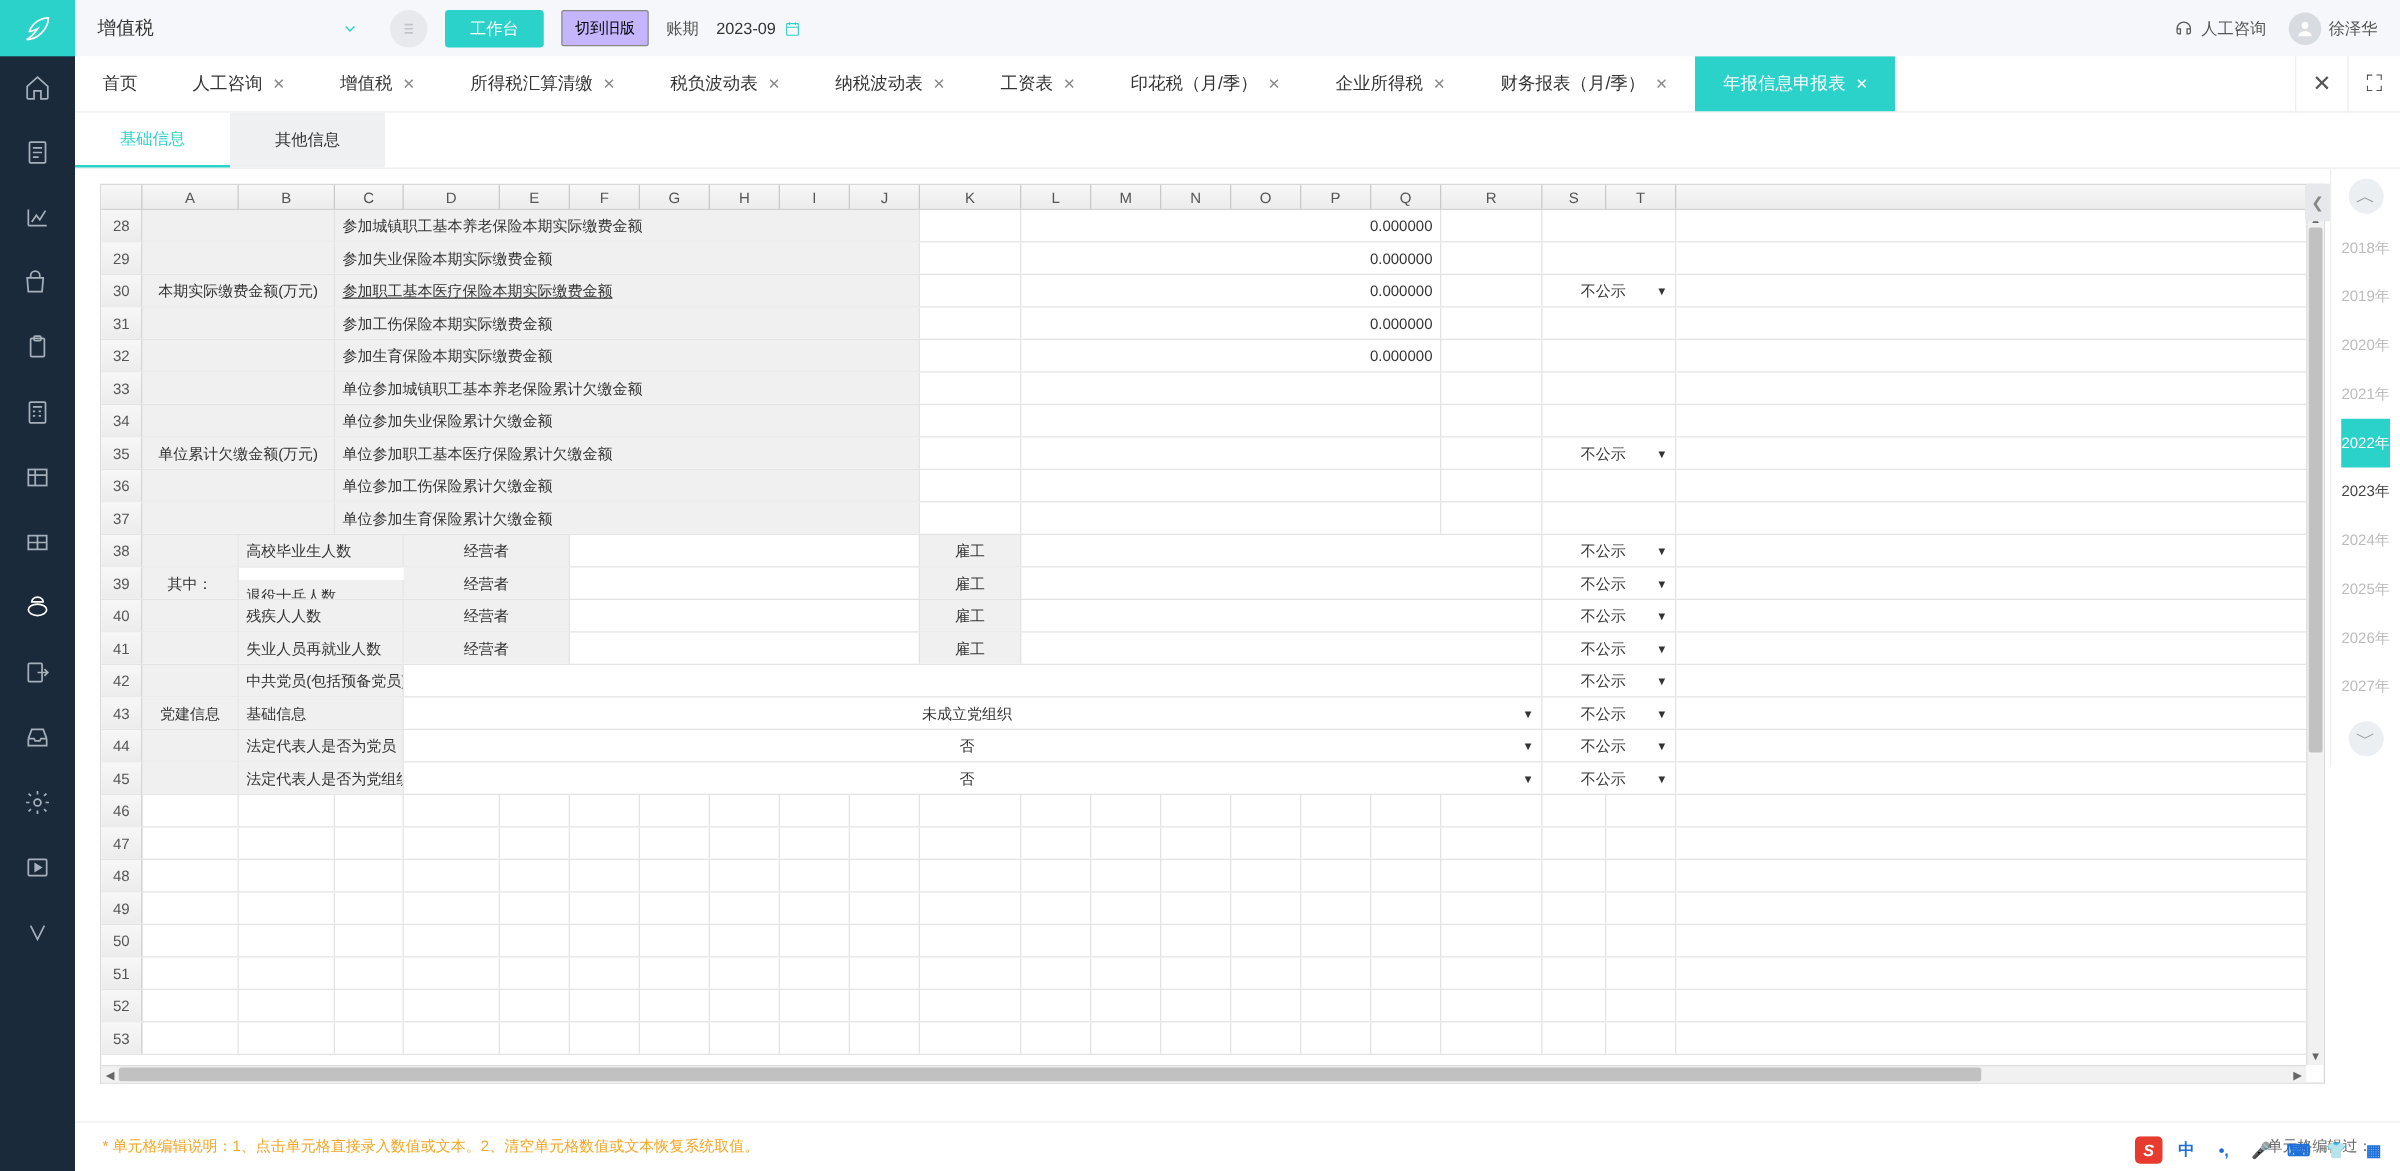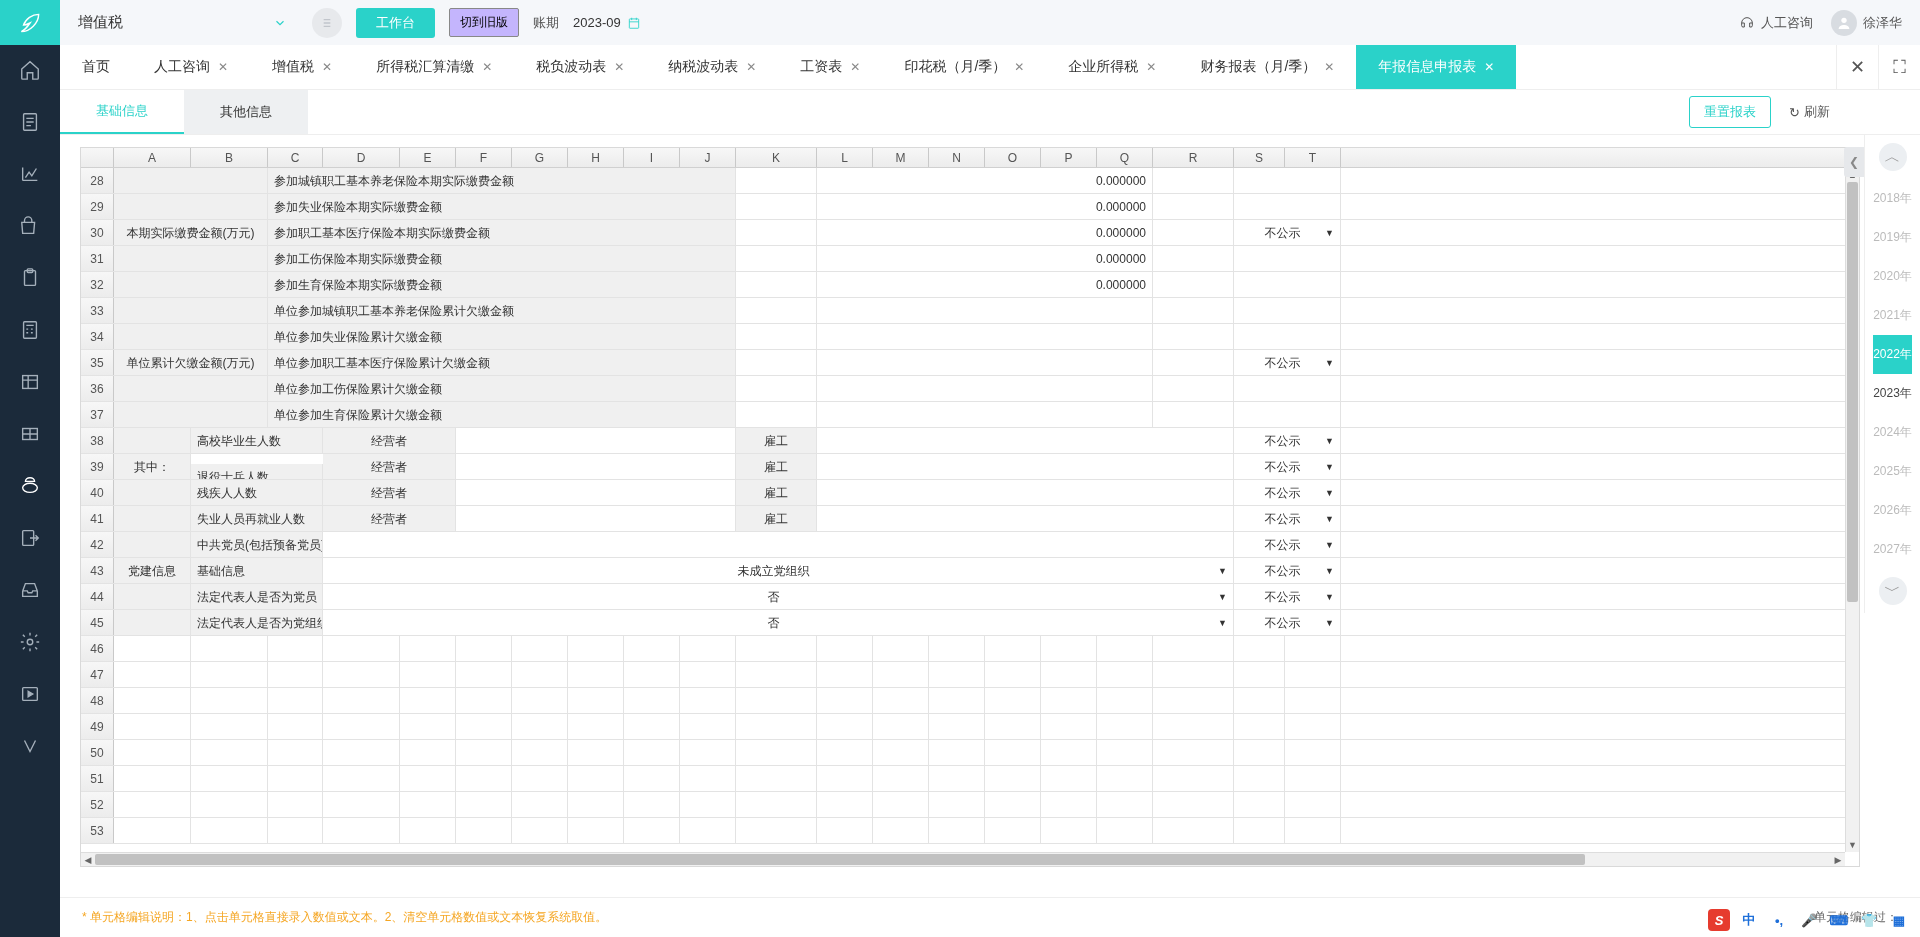--- a/index.html
+++ b/index.html
@@ -266,27 +266,20 @@
     </div>
   <div class="tab-end">
     <div class="tab-end-btn">✕</div>
     <div class="tab-end-btn">⛶</div>
   </div>
 </div>
 
 <div class="subhead">
   <div class="subtab active">基础信息</div>
   <div class="subtab">其他信息</div>
-  <div class="subhead-right">
-    <button class="btn-outline-teal">重置报表</button>
-    <div class="refresh">
-      <span>↻</span>
-      <span>刷新</span>
-    </div>
-  </div>
 </div>
 
 <div class="chev-badge">❮</div>
 <div class="year-rail">
   <div class="circ">︿</div>
   <div id="years-container">
       <div class="yr">2018年</div>
       <div class="yr">2019年</div>
       <div class="yr">2020年</div>
       <div class="yr">2021年</div>
@@ -340,21 +333,21 @@
           <div class="cell shade" style="width: 154px;"></div>
           <div class="cell shade" style="width: 468px;">参加失业保险本期实际缴费金额</div>
           <div class="cell" style="width: 81px;"></div>
           <div class="cell right" style="width: 336px;">0.000000</div>
           <div class="cell" style="width: 81px;"></div>
           <div class="cell" style="width: 107px;"></div>
         </div>
         <div class="row">
           <div class="rh">30</div>
           <div class="cell shade center" style="width: 154px;">本期实际缴费金额(万元)</div>
-          <div class="cell shade" style="width: 468px;">参加职工基本医疗保险本期实际缴费金额</div>
+          <div class="cell shade" style="width: 468px; text-decoration: underline;">参加职工基本医疗保险本期实际缴费金额</div>
           <div class="cell" style="width: 81px;"></div>
           <div class="cell right" style="width: 336px;">0.000000</div>
           <div class="cell" style="width: 81px;"></div>
           <div class="cell center" style="width: 107px;">不公示<span class="dd-tri">▼</span></div>
         </div>
         <div class="row">
           <div class="rh">31</div>
           <div class="cell shade" style="width: 154px;"></div>
           <div class="cell shade" style="width: 468px;">参加工伤保险本期实际缴费金额</div>
           <div class="cell" style="width: 81px;"></div>

